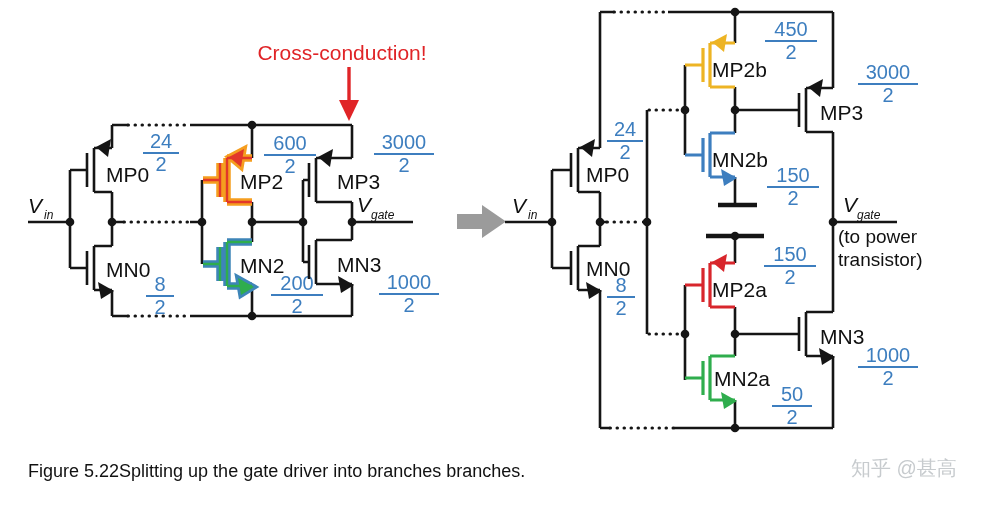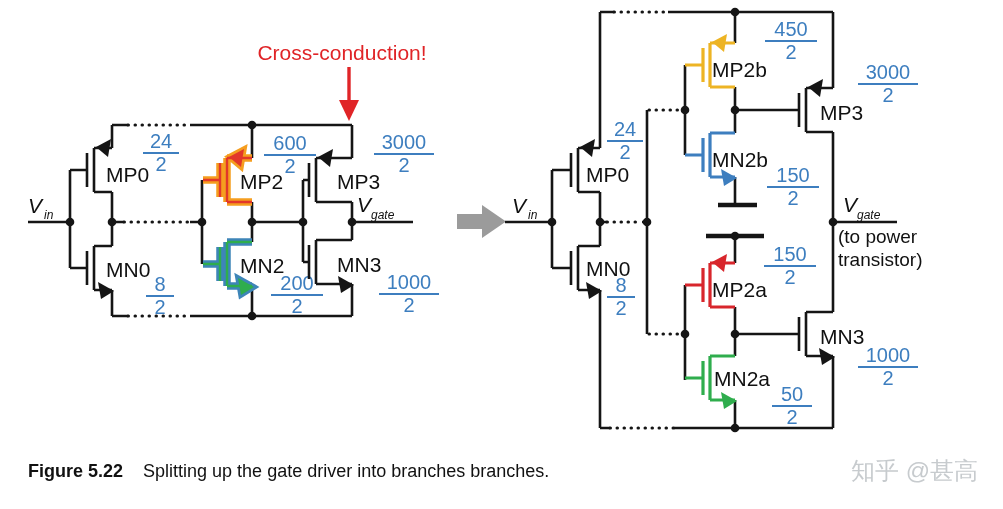--- a/index.html
+++ b/index.html
@@ -18,22 +18,22 @@
   line.fbar{stroke:#3D7EBF;stroke-width:2;}
   .vbase{font-size:21px;font-style:italic;fill:#111;}
   .vsub{font-size:12px;font-style:italic;fill:#111;}
   .note{font-size:19px;fill:#111;}
   .alert{font-size:21px;fill:#E02427;text-anchor:middle;}
   .alert-shape{fill:#E02427;}
   .alert-shaft{stroke:#E02427;stroke-width:3.4;}
   .gray-arrow{fill:#9B9B9B;}
   
   .caption{position:absolute;left:28px;top:461px;font-size:18px;color:#111;white-space:nowrap;}
-  .fig-label{font-weight:bold;margin-right:20px;}
-  .watermark{position:absolute;left:851px;top:455px;font-size:24px;color:#C7CBCE;white-space:nowrap;}
+  .fig-label{font-weight:normal;}
+  .watermark{position:absolute;left:851px;top:455px;font-size:20px;color:#C7CBCE;white-space:nowrap;}
 </style>
 </head>
 <body>
 
 <div class="stage">
 <svg width="1003" height="509" viewBox="0 0 1003 509">
 
   <g>
     <path class="wire" d="
       M28,222 H70 M70,170 V268

